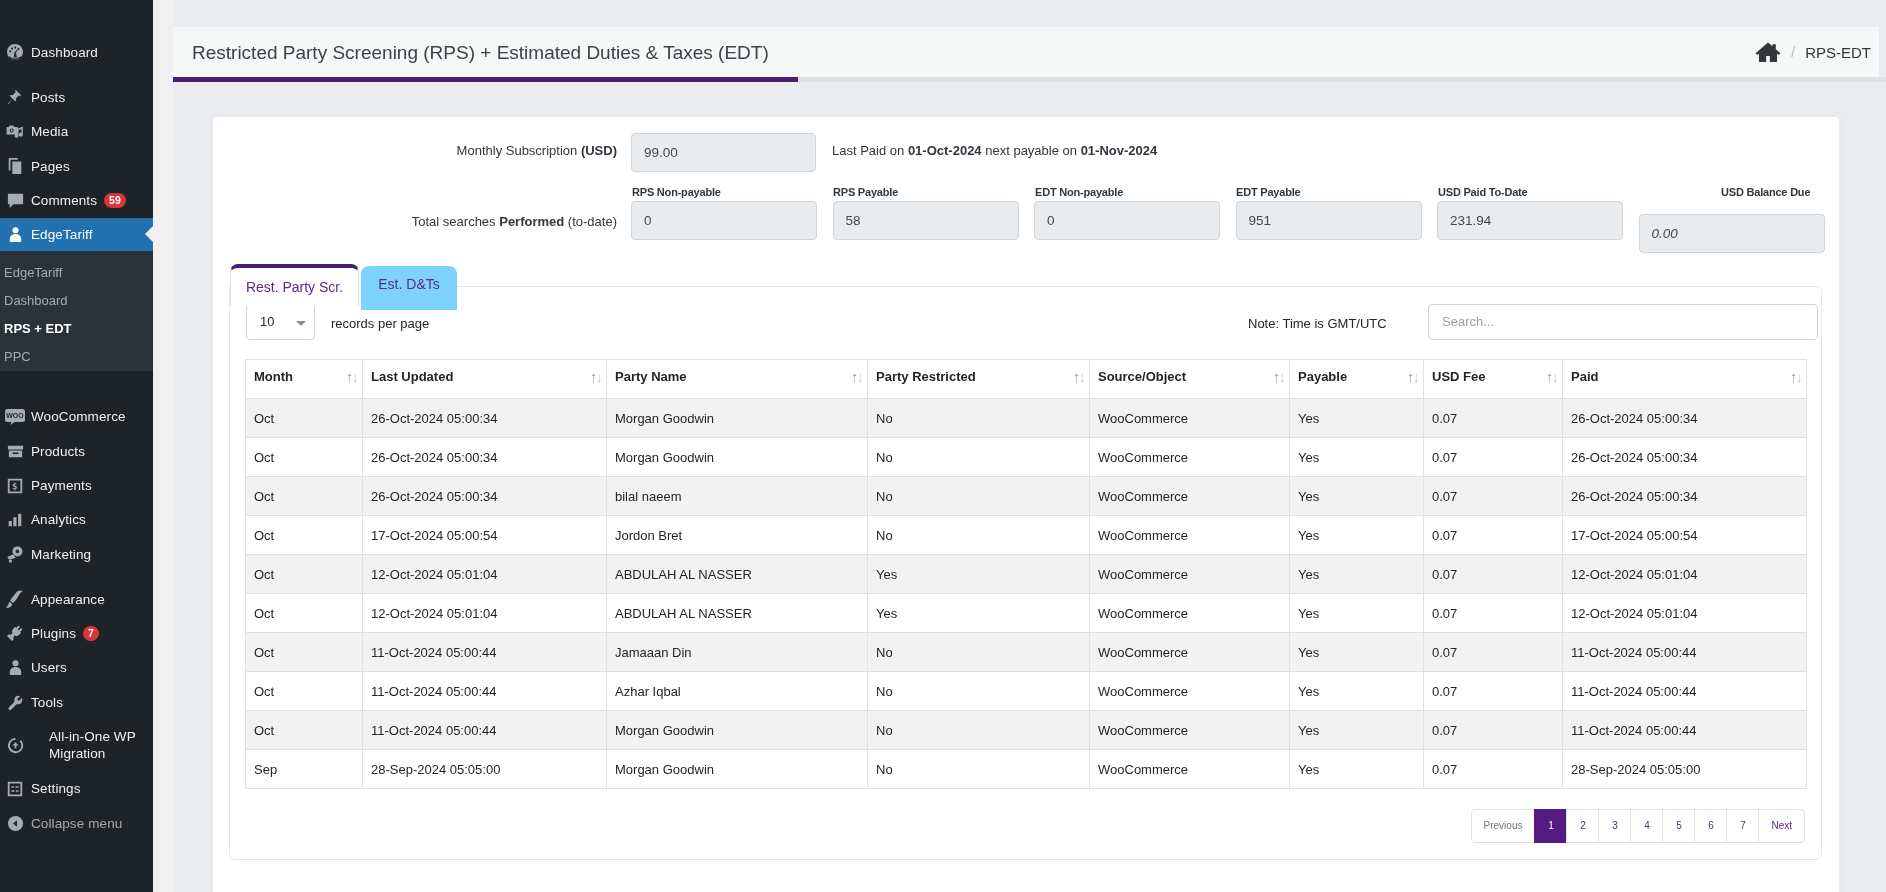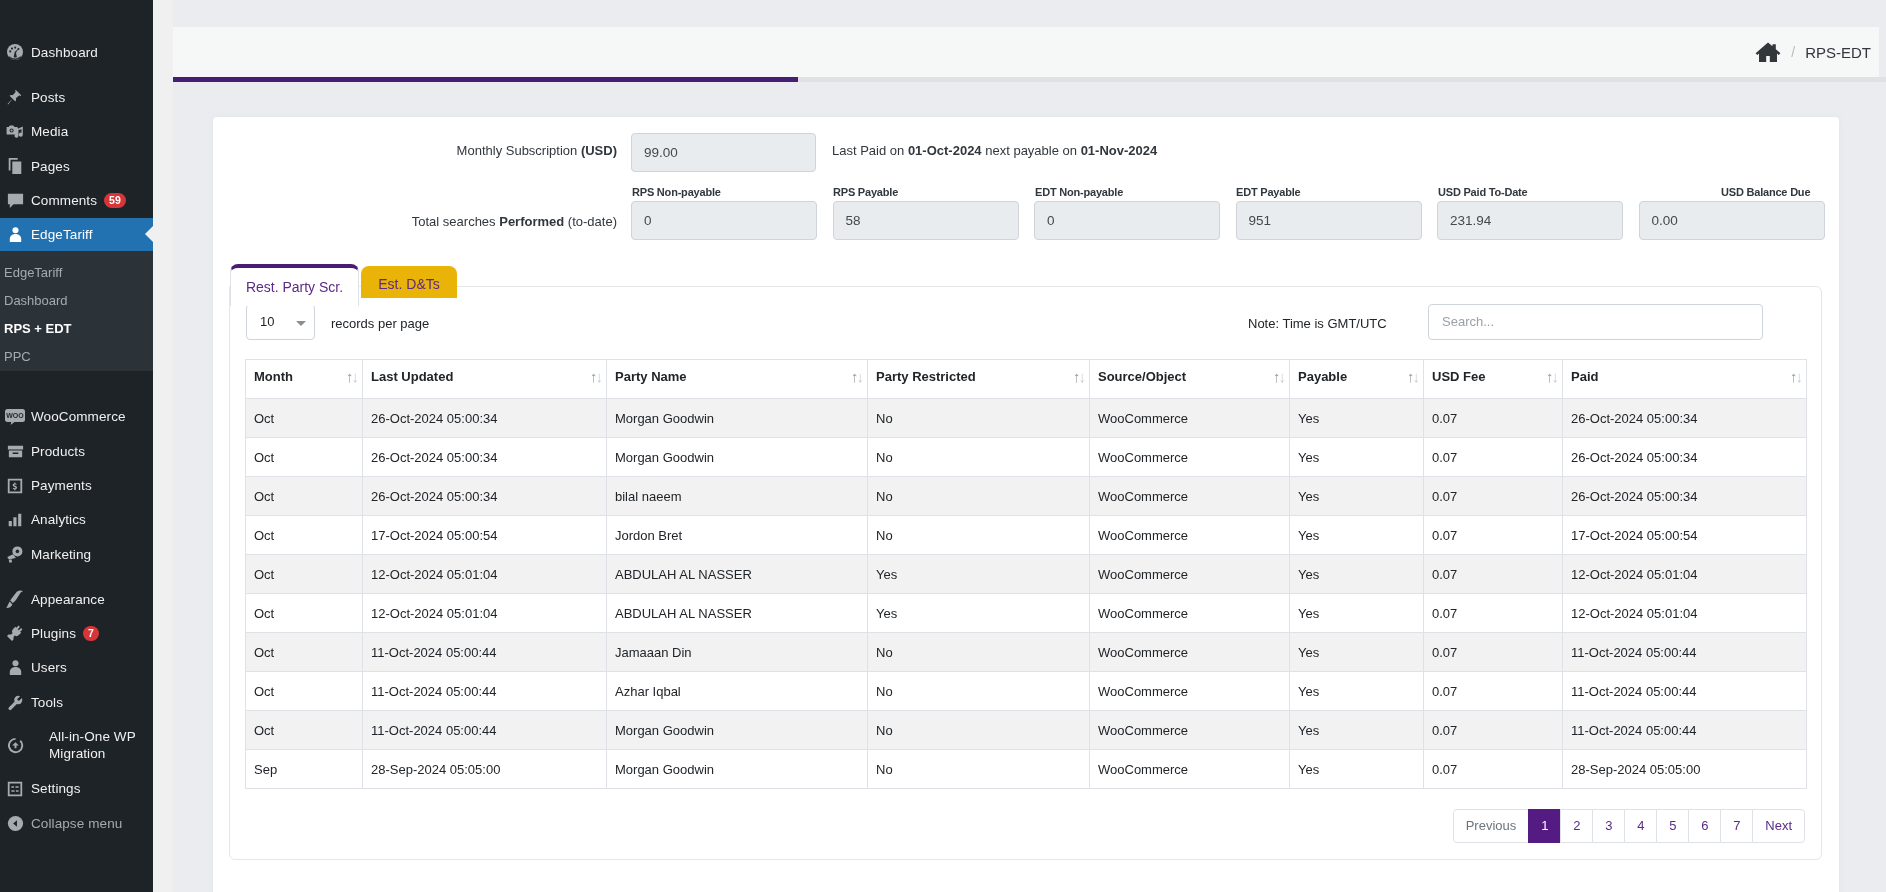--- a/index.html
+++ b/index.html
@@ -36,44 +36,44 @@
 #panel { position:absolute; left:213px; top:117px; width:1626px; height:790px; background:#fff; border-radius:4px; box-shadow:0 0 8px rgba(0,0,0,0.04); }
 
 
 .rlabel { position:absolute; font-size:13px; color:#31373d; text-align:right; }
 .input { position:absolute; height:39px; background:#e9ecef; border:1px solid #ced4da; border-radius:4px; font-size:13.5px; color:#44494e; line-height:37px; padding-left:12px; }
 .slabel { position:absolute; font-size:11px; letter-spacing:-0.2px; font-weight:bold; color:#31373d; }
 #lastpaid { position:absolute; left:619px; top:26px; font-size:13px; color:#31373d; }
 
 
 .tab1 { position:absolute; left:17px; top:147px; width:129px; height:42px; background:#fff; border:1px solid #dee2e6; border-bottom:none; border-top:4px solid #4a1d74; border-radius:8px 8px 0 0; color:#5b2a87; font-size:14px; text-align:center; line-height:38px; z-index:3; }
-.tab2 { position:absolute; left:148px; top:149px; width:96px; height:32px; background:#eab308; border-radius:8px 8px 0 0; color:#5b2a87; font-size:14px; text-align:center; line-height:37px; z-index:2; }
+.tab2 { position:absolute; left:148px; top:149px; width:96px; height:44px; background:#7dd3fc; border-radius:8px 8px 0 0; color:#5b2a87; font-size:14px; text-align:center; line-height:37px; z-index:2; }
 
 
 #tabbox { position:absolute; left:16px; top:169px; width:1593px; height:574px; border:1px solid #e5e7ea; border-radius:0 6px 6px 6px; background:#fff; }
 
 
 #pagesel { position:absolute; left:16px; top:17px; width:69px; height:36px; border:1px solid #ced4da; border-radius:4px; font-size:13px; color:#212529; line-height:34px; padding-left:13px; }
 #pagesel .caret { position:absolute; right:8px; top:16px; width:0; height:0; border-left:5px solid transparent; border-right:5px solid transparent; border-top:5px solid #8a8f94; }
 #rpp { position:absolute; left:101px; top:29px; font-size:13px; color:#212529; }
 #note { position:absolute; left:1018px; top:29px; font-size:13px; color:#212529; }
-#search { position:absolute; left:1198px; top:17px; width:335px; height:36px; border:1px solid #ced4da; border-radius:4px; font-size:13px; color:#9aa0a6; line-height:34px; padding-left:13px; }
+#search { position:absolute; left:1198px; top:17px; width:390px; height:36px; border:1px solid #ced4da; border-radius:4px; font-size:13px; color:#9aa0a6; line-height:34px; padding-left:13px; }
 
 
 table { position:absolute; left:15px; top:72px; border-collapse:collapse; table-layout:fixed; width:1561px; font-size:13px; color:#212529; }
 th, td { border:1px solid #dee2e6; height:39px; padding:0 0 0 8px; text-align:left; font-weight:normal; vertical-align:middle; }
 th { font-weight:bold; position:relative; vertical-align:top; padding-top:9px; }
 tr.odd td { background:#f2f2f2; }
 .sort { position:absolute; right:5px; top:8px; font-size:15px; letter-spacing:-2px; font-weight:normal; }
 .sort b { font-weight:normal; }
 .sort .u { color:#9aa0a5; }
 .sort .d { color:#c9ccd0; }
 
 
-#pager { position:absolute; right:16px; top:522px; display:flex; font-size:13px; height:34px;padding-left:44px; }
+#pager { position:absolute; right:16px; top:522px; display:flex; font-size:10px; height:34px;padding-left:44px; }
 #pager .pg { border:1px solid #dee2e6; background:#fff; line-height:32px; padding:0 12px; color:#5b2a87; margin-left:-1px; }
 #pager .pg.num { width:33px; padding:0; text-align:center; }
 #pager .pg.first { border-radius:4px 0 0 4px; margin-left:0; color:#6c757d; }
 #pager .pg.last { border-radius:0 4px 4px 0; }
 #pager .pg.active { background:#541c82; color:#fff; border-color:#541c82; }
 </style>
 </head>
 <body>
 <div id="sidebar">
   <div style="height:35px"></div>
@@ -250,20 +250,21 @@
         <svg width="19" height="19" viewBox="0 0 20 20">
           <circle fill="#a6abb0" cx="10" cy="10" r="8"></circle>
           <path fill="#1d2327" d="M11.5 6.5v7L7.5 10z"></path>
         </svg>
       </span>
       <span class="lbl">Collapse menu</span>
     </div>
 </div>
 <div id="contentbg"></div>
 <div id="topbar">
+  <div id="title">Restricted Party Screening (RPS) + Estimated Duties &amp; Taxes (EDT)</div>
   <div id="crumb">
       <svg width="26" height="20" viewBox="0 0 26 20">
         <path fill="#32373c" d="M13 0.5L0.6 11.2l1.7 1.9L4 11.6V20h7.2v-6h3.6v6H22v-8.4l1.7 1.5 1.7-1.9-4.6-4V2.2h-3.3v2.1z"></path>
       </svg>
       <span class="slash">/</span>
       <span>RPS-EDT</span>
     </div>
   <div class="grayline"></div>
   <div class="purpleline"></div>
 </div>
@@ -276,21 +277,21 @@
   <div class="slabel" style="left:620px; top:69px;">RPS Payable</div>
   <div class="slabel" style="left:822px; top:69px;">EDT Non-payable</div>
   <div class="slabel" style="left:1023px; top:69px;">EDT Payable</div>
   <div class="slabel" style="left:1225px; top:69px;">USD Paid To-Date</div>
   <div class="slabel" style="left:1508px; top:69px;">USD Balance Due</div>
   <div class="input" style="left:418px; top:84px; width:186px;">0</div>
   <div class="input" style="left:619.5px; top:84px; width:186px;">58</div>
   <div class="input" style="left:821px; top:84px; width:186px;">0</div>
   <div class="input" style="left:1022.5px; top:84px; width:186px;">951</div>
   <div class="input" style="left:1224px; top:84px; width:186px;">231.94</div>
-  <div class="input" style="left:1425.5px; top:84px; width:186px;">0.00</div>
+  <div class="input" style="left:1425.5px; top:97px; width:186px;font-style:italic;">0.00</div>
   <div class="tab1">Rest. Party Scr.</div>
   <div class="tab2">Est. D&amp;Ts</div>
   <div id="tabbox">
     <div id="pagesel">10<span class="caret"></span></div>
     <div id="rpp">records per page</div>
     <div id="note">Note: Time is GMT/UTC</div>
     <div id="search">Search...</div>
     <table>
       <colgroup>
           <col style="width:117px">

